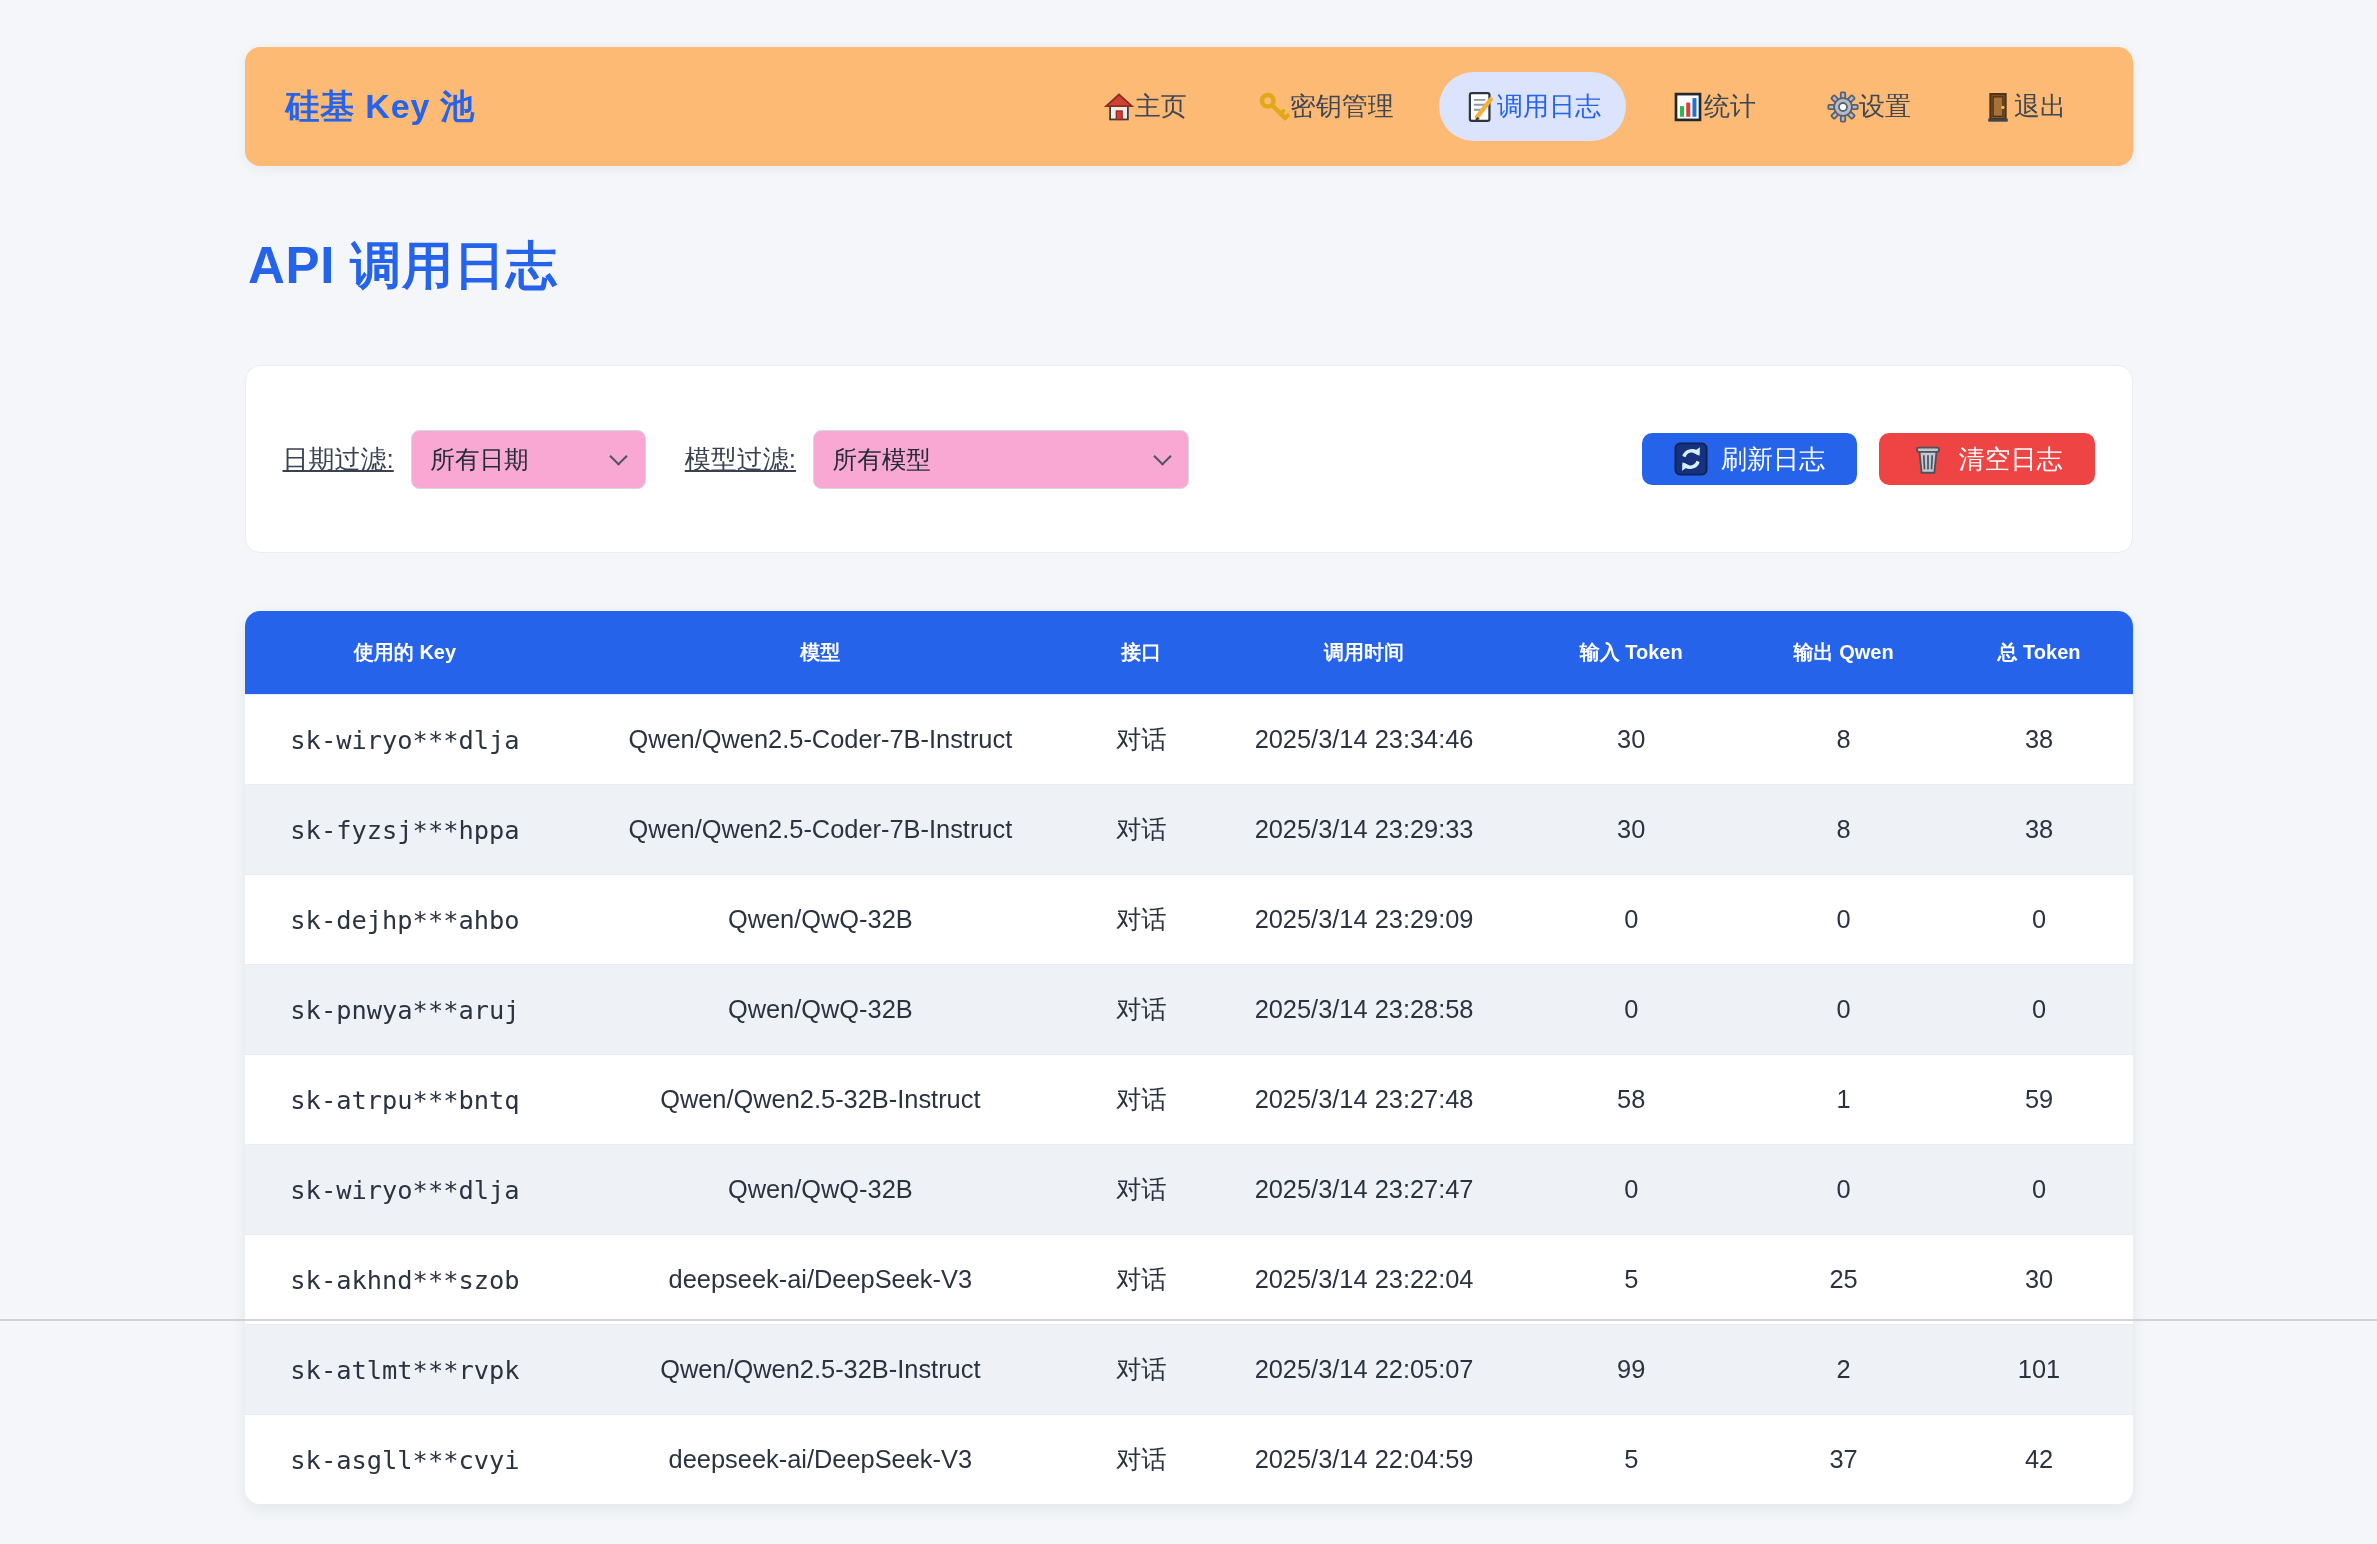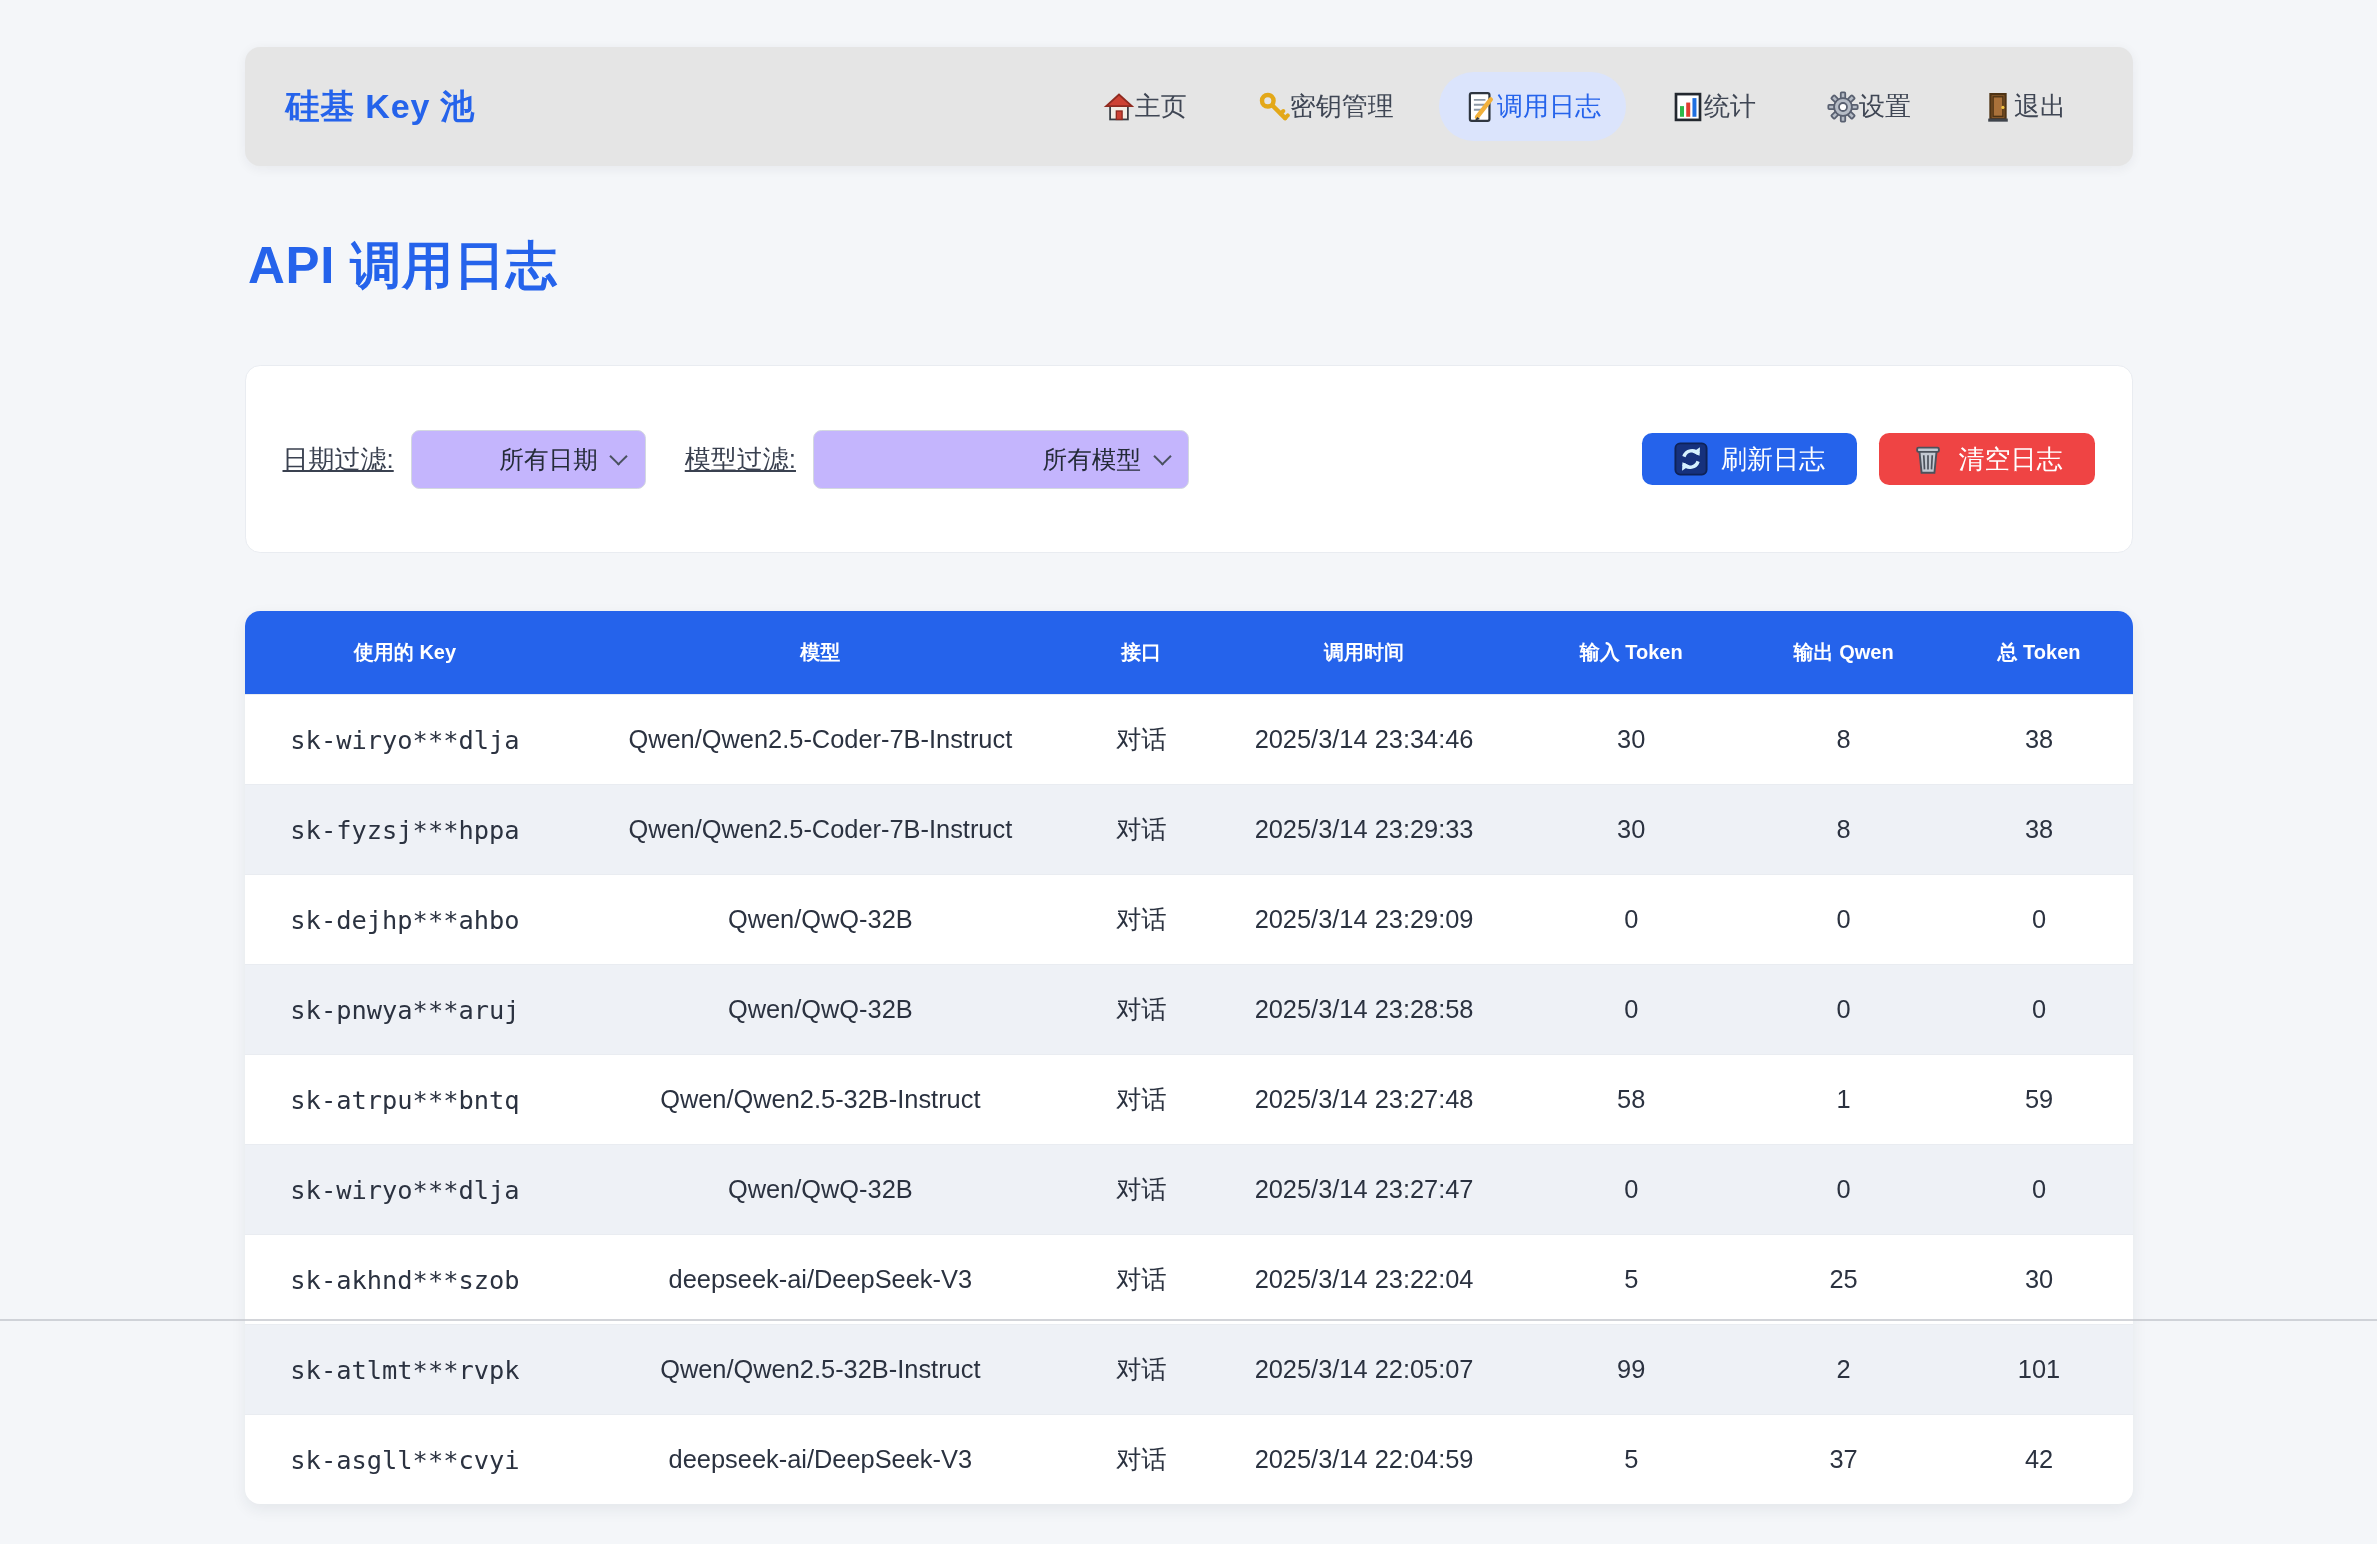--- a/index.html
+++ b/index.html
@@ -6,21 +6,21 @@
   body{
     width:2377px;height:1544px;overflow:hidden;position:relative;
     background:#f4f6f9;
     font-family:"Liberation Sans","DejaVu Sans",sans-serif;
     color:#2b3240;
   }
   .container{width:1888px;margin:0 auto;padding-top:47px;}
 
   
   .navbar{
-    height:119px;background:#e5e5e5;border-radius:15.2px;
+    height:119px;background:#fdba74;border-radius:15.2px;
     box-shadow:0 2.5px 12px rgba(30,41,59,.06);
     display:flex;align-items:center;justify-content:space-between;
     padding:0 41px;box-sizing:border-box;
   }
   .logo{font-size:34px;font-weight:bold;color:#2563eb;letter-spacing:0.8px;}
   .nav-items{display:flex;align-items:center;gap:20.3px;}
   .nav-item{
     display:flex;align-items:center;gap:0;
     font-size:26px;color:#3f4654;padding:17px 25.4px;border-radius:41px;
     text-decoration:none;cursor:pointer;white-space:nowrap;
@@ -45,23 +45,22 @@
   .select-wrap.model{width:376px;}
   .select-wrap::after{
     content:"";position:absolute;right:20.3px;top:50%;
     width:11px;height:11px;
     border-right:2.5px solid #4a5160;border-bottom:2.5px solid #4a5160;
     transform:translateY(-70%) rotate(45deg);pointer-events:none;
   }
   select{
     width:100%;height:59px;font-size:24.6px;color:#242b38;
     padding:0 47px 0 18.6px;border:1.7px solid #d3d8e0;border-radius:8.5px;
-    background:#c4b5fd;appearance:none;-webkit-appearance:none;-moz-appearance:none;
+    background:#f9a8d4;appearance:none;-webkit-appearance:none;-moz-appearance:none;
     font-family:inherit;
-    text-align:right;
   }
   .filter-actions{margin-left:auto;display:flex;gap:22px;}
   .btn{
     display:flex;align-items:center;gap:13.5px;height:52px;padding:0 32px;
     border:none;border-radius:10.2px;font-size:26px;color:#fff;cursor:pointer;
     font-family:inherit;white-space:nowrap;
   }
   .btn.refresh{background:#2563eb;}
   .btn.clear{background:#ef4444;}
   .btn-icon{display:flex;align-items:center;}

